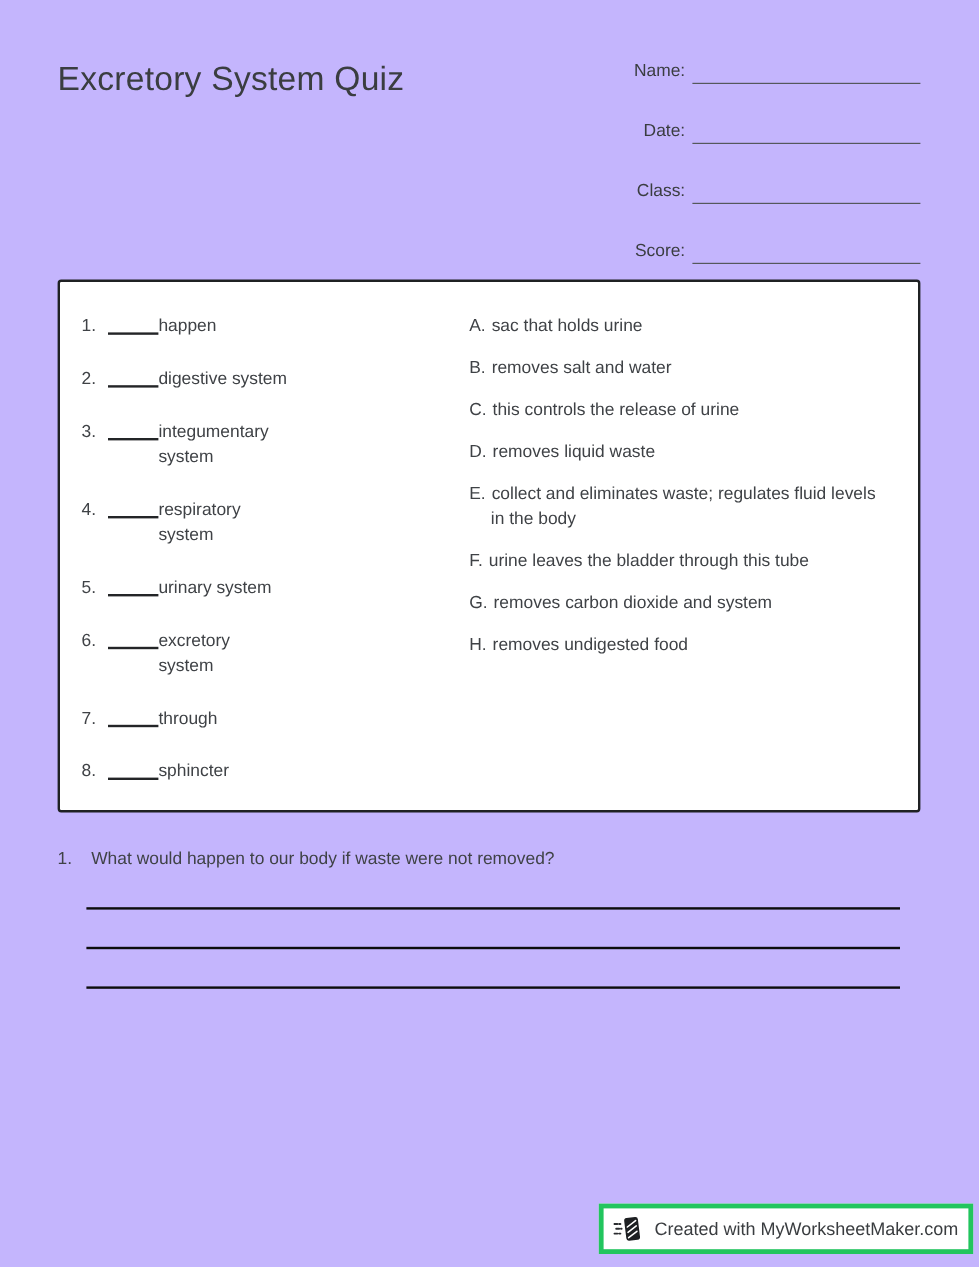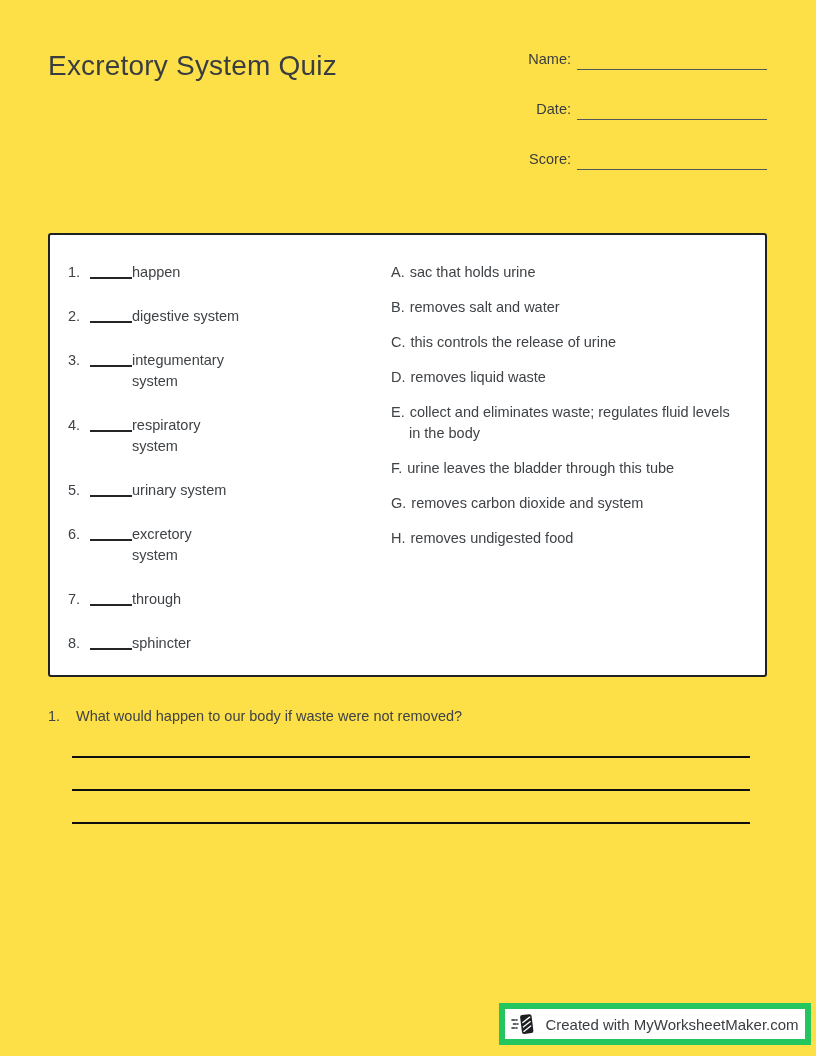--- a/index.html
+++ b/index.html
@@ -1,21 +1,21 @@
 <!DOCTYPE html>
 <html><head>
 <meta charset="utf-8">
 <style>
   * { margin: 0; padding: 0; box-sizing: border-box; }
   html, body { background: #ffffff; }
   .page {
     position: relative;
     width: 816px;
     height: 1056px;
-    background: #fde047;
+    background: #c4b5fd;
     font-family: "Liberation Sans", "DejaVu Sans", sans-serif;
     color: #3f4246;
     overflow: hidden;
   }
 
   
   .title {
     position: absolute;
     left: 48px;
     top: 50px;
@@ -131,21 +131,21 @@
   .answer-line.l2 { top: 83px; }
   .answer-line.l3 { top: 116px; }
 
   
   .footer-badge {
     position: absolute;
     left: 499px;
     top: 1003px;
     width: 312px;
     height: 42px;
-    border: 6px solid #22c55e;
+    border: 4px solid #22c55e;
     background: #ffffff;
     display: flex;
     align-items: center;
     justify-content: center;
     gap: 8px;
     font-size: 15px;
     color: #3a3d40;
   }
   .footer-logo { width: 26px; height: 26px; flex: 0 0 auto; }
 </style>
@@ -156,20 +156,24 @@
 
   <div class="title">Excretory System Quiz</div>
 
   <div class="header-fields">
     <div class="field-row">
       <span class="field-label">Name:</span>
       <span class="field-line"></span>
     </div>
     <div class="field-row">
       <span class="field-label">Date:</span>
+      <span class="field-line"></span>
+    </div>
+    <div class="field-row">
+      <span class="field-label">Class:</span>
       <span class="field-line"></span>
     </div>
     <div class="field-row">
       <span class="field-label">Score:</span>
       <span class="field-line"></span>
     </div>
   </div>
 
   <div class="match-box">
 

